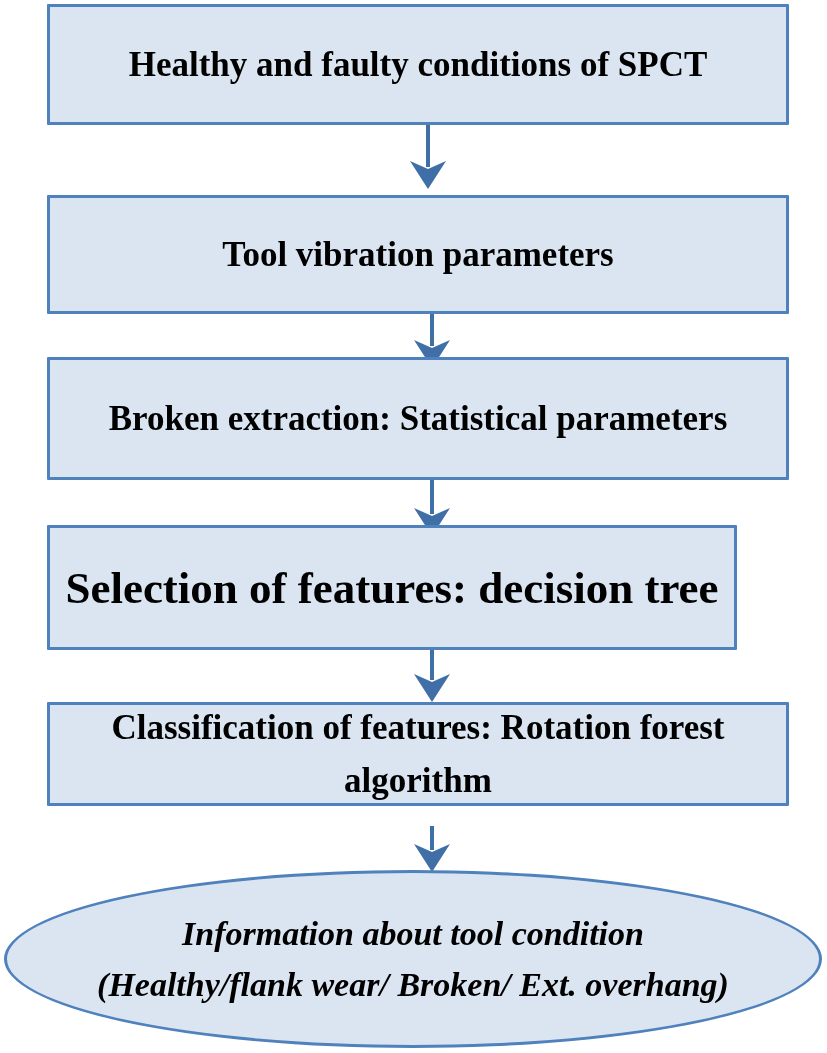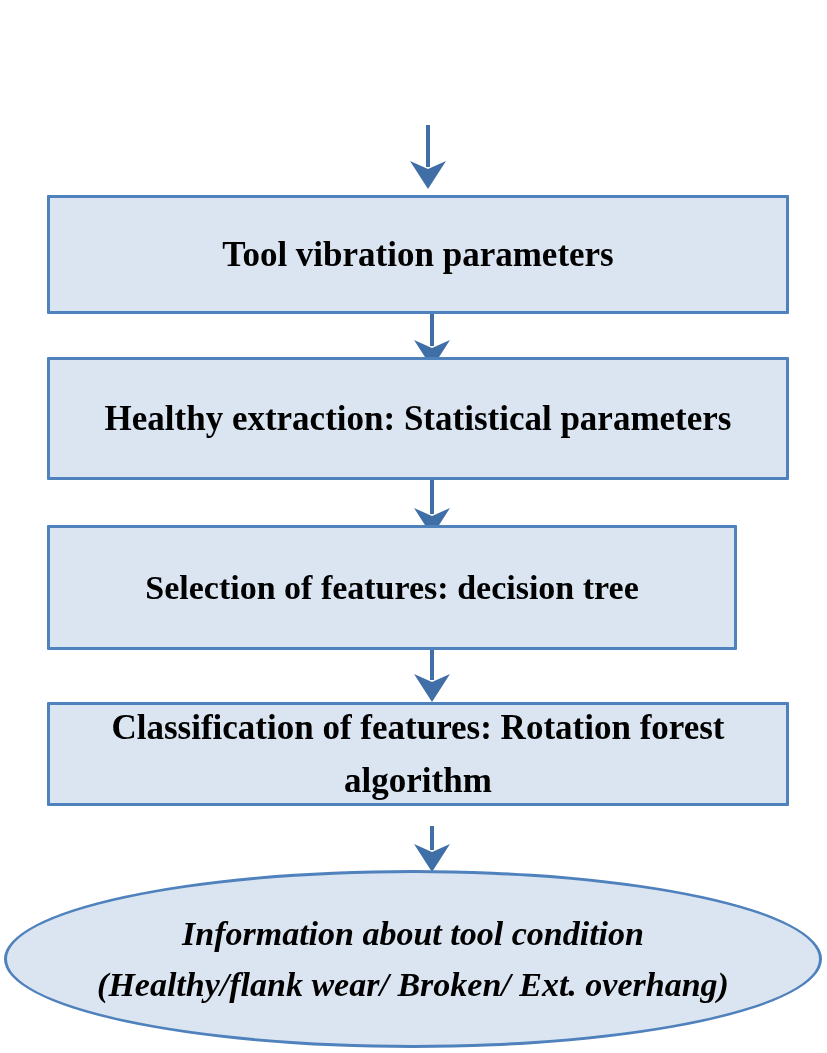--- a/index.html
+++ b/index.html
@@ -32,21 +32,21 @@
     justify-content:center;
     text-align:center;
     white-space:pre-line;
     padding:0 10px;
   }
   .rect{border-radius:1px;}
   .ellipse{border-radius:50%;font-style:italic;}
   .n1{left:47px;top:4px;width:742px;height:121px;font-size:35px;}
   .n2{left:47px;top:195px;width:742px;height:119px;font-size:35px;}
   .n3{left:47px;top:357px;width:742px;height:123px;font-size:35px;}
-  .n4{left:47px;top:525px;width:690px;height:125px;font-size:34px;}
+  .n4{left:47px;top:525px;width:690px;height:125px;font-size:45px;}
   .n5{left:47px;top:702px;width:742px;height:104px;font-size:35px;line-height:1.52;}
   .n6{left:4px;top:870px;width:818px;height:178px;font-size:34px;line-height:1.5;padding:0 30px;}
   .flow-arrow{position:absolute;width:36px;}
   .a1{left:410px;top:125px;height:64px;}
   .a2{left:414px;top:314px;height:54px;}
   .a3{left:414px;top:480px;height:56px;}
   .a4{left:414px;top:650px;height:52px;}
   .a5{left:414px;top:826px;height:46px;}
   .flow-arrow .shaft{
     position:absolute;
@@ -63,41 +63,44 @@
     bottom:0;
     display:block;
   }
   .flow-arrow path{fill:var(--arrow-color);}
 </style>
 </head>
 <body>
 
 <div class="canvas">
 
+  <div class="node rect n1">
+    <span>Healthy and faulty conditions of SPCT</span>
+  </div>
 
   <div class="flow-arrow a1">
     <span class="shaft"></span>
     <svg width="36" height="28" viewBox="0 0 36 28">
       <path d="M18 28 L0 0 L18 8 L36 0 Z"></path>
     </svg>
   </div>
 
   <div class="node rect n2">
     <span>Tool vibration parameters</span>
   </div>
 
   <div class="flow-arrow a2">
     <span class="shaft"></span>
     <svg width="36" height="28" viewBox="0 0 36 28">
       <path d="M18 28 L0 0 L18 8 L36 0 Z"></path>
     </svg>
   </div>
 
   <div class="node rect n3">
-    <span>Healthy extraction: Statistical parameters</span>
+    <span>Broken extraction: Statistical parameters</span>
   </div>
 
   <div class="flow-arrow a3">
     <span class="shaft"></span>
     <svg width="36" height="28" viewBox="0 0 36 28">
       <path d="M18 28 L0 0 L18 8 L36 0 Z"></path>
     </svg>
   </div>
 
   <div class="node rect n4">

